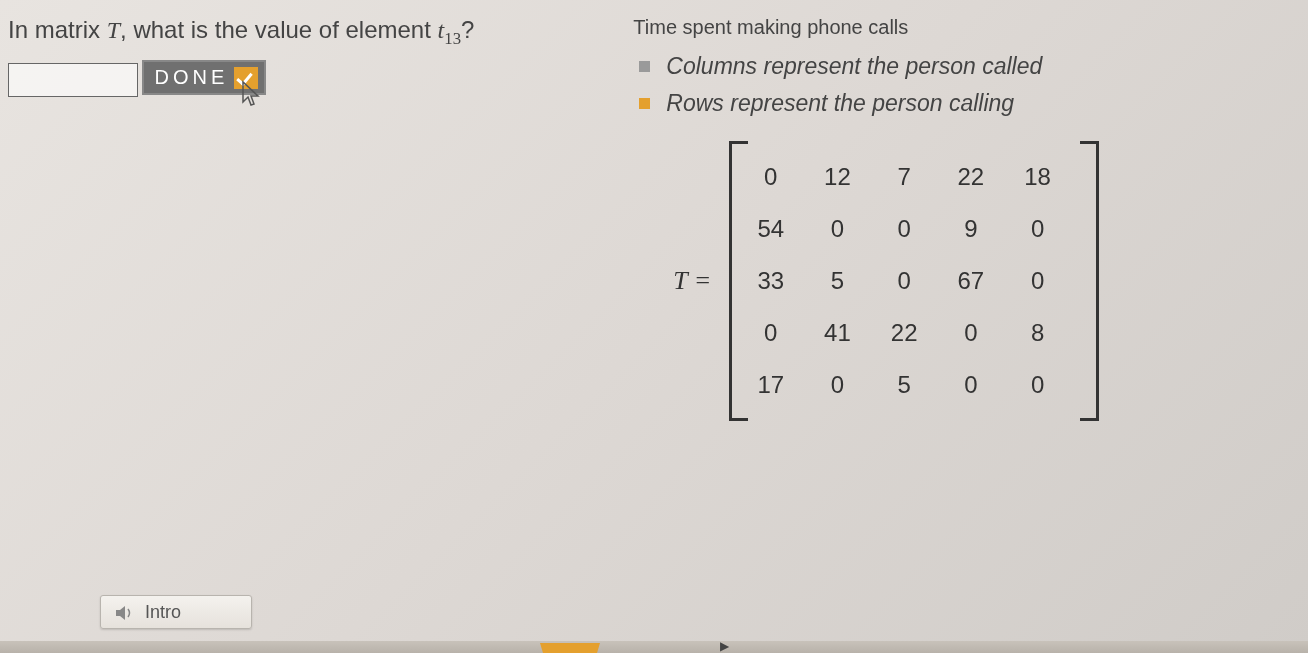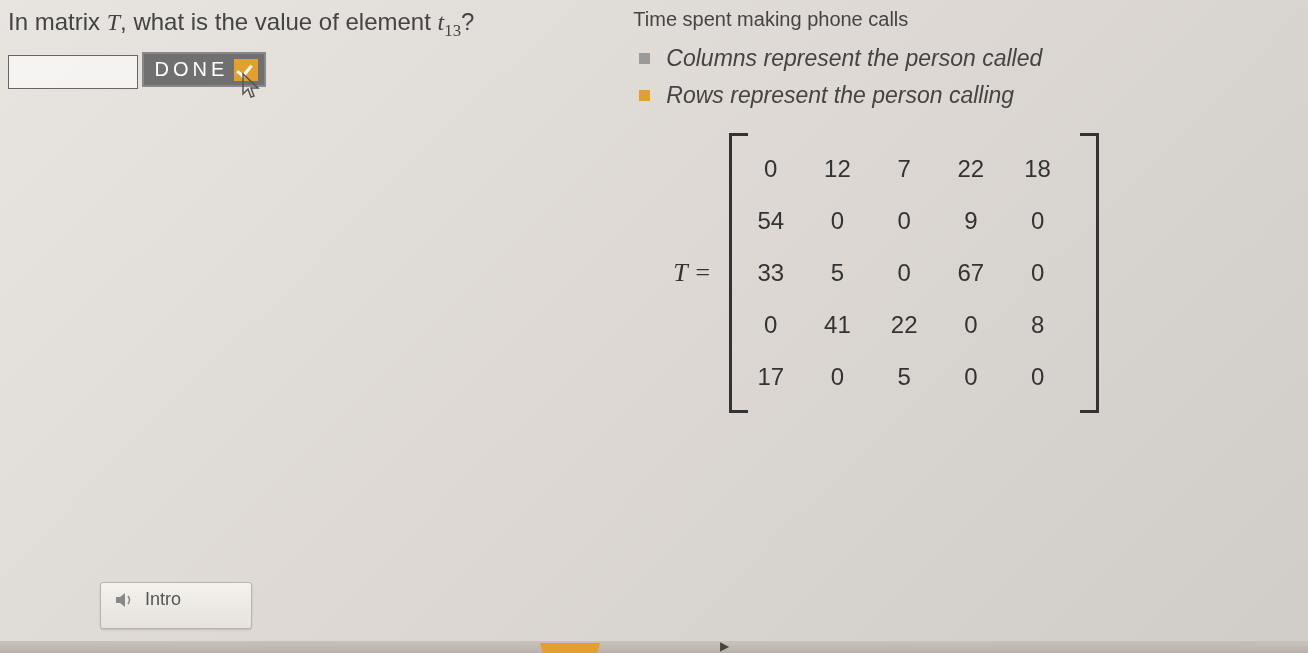--- a/index.html
+++ b/index.html
@@ -5,21 +5,21 @@
   * { box-sizing: border-box; margin: 0; padding: 0; }
   body {
     width: 1308px;
     height: 653px;
     background: linear-gradient(135deg, #e8e4e0 0%, #ddd8d4 50%, #d0ccc8 100%);
     font-family: Arial, Helvetica, sans-serif;
     color: #3a3a3a;
     position: relative;
     overflow: hidden;
   }
-  .container { display: flex; width: 100%; height: 100%; padding: 8px 18px 0 8px; }
+  .container { display: flex; width: 100%; height: 100%; padding: 16px 18px 0 8px; }
   .left { flex: 0 0 48%; position: relative; }
   .right { flex: 1; padding-left: 10px; }
   .question { font-size: 24px; color: #444; margin-bottom: 10px; }
   .question .mono { font-style: italic; font-family: 'Times New Roman', serif; }
   .question sub { font-size: 0.7em; vertical-align: sub; font-style: normal; }
   .answer-box {
     width: 130px; height: 34px; border: 1px solid #666; background: rgba(255,255,255,0.6);
     margin: 4px 0 4px 0;
   }
   .done-btn {
@@ -56,21 +56,21 @@
   .matrix::before { left: 0; border-left: 3px solid #333; }
   .matrix::after { right: 0; border-right: 3px solid #333; }
   .matrix table { border-collapse: collapse; }
   .matrix td {
     font-size: 24px; color: #333; text-align: center; padding: 12px 30px 12px 10px;
     font-family: Arial, sans-serif;
   }
   .intro-btn {
     position: absolute; left: 100px; bottom: 24px; display: inline-flex; align-items: center;
     background: linear-gradient(#f4f2ee,#e6e2dc); border: 1px solid #b8b4ae; border-radius: 3px;
-    padding: 6px 70px 18px 14px; font-size: 18px; color: #555; box-shadow: 0 1px 2px rgba(0,0,0,0.15);
+    padding: 6px 70px 5px 14px; font-size: 18px; color: #555; box-shadow: 0 1px 2px rgba(0,0,0,0.15);
     cursor: pointer;
   }
   .speaker { width: 20px; height: 18px; margin-right: 10px; position: relative; }
   .bottom-bar { position: absolute; left: 0; right: 0; bottom: 0; height: 12px;
     background: linear-gradient(#c8c2ba,#b8b2aa); }
   .bottom-orange { position: absolute; bottom: 0; left: 540px; width: 60px; height: 10px; background: #e4a02e; clip-path: polygon(0 0,100% 0,95% 100%,5% 100%); }
   .bottom-play { position: absolute; bottom: 0; left: 720px; color:#444; font-size:12px; }
 </style>
 </head>
 <body>

